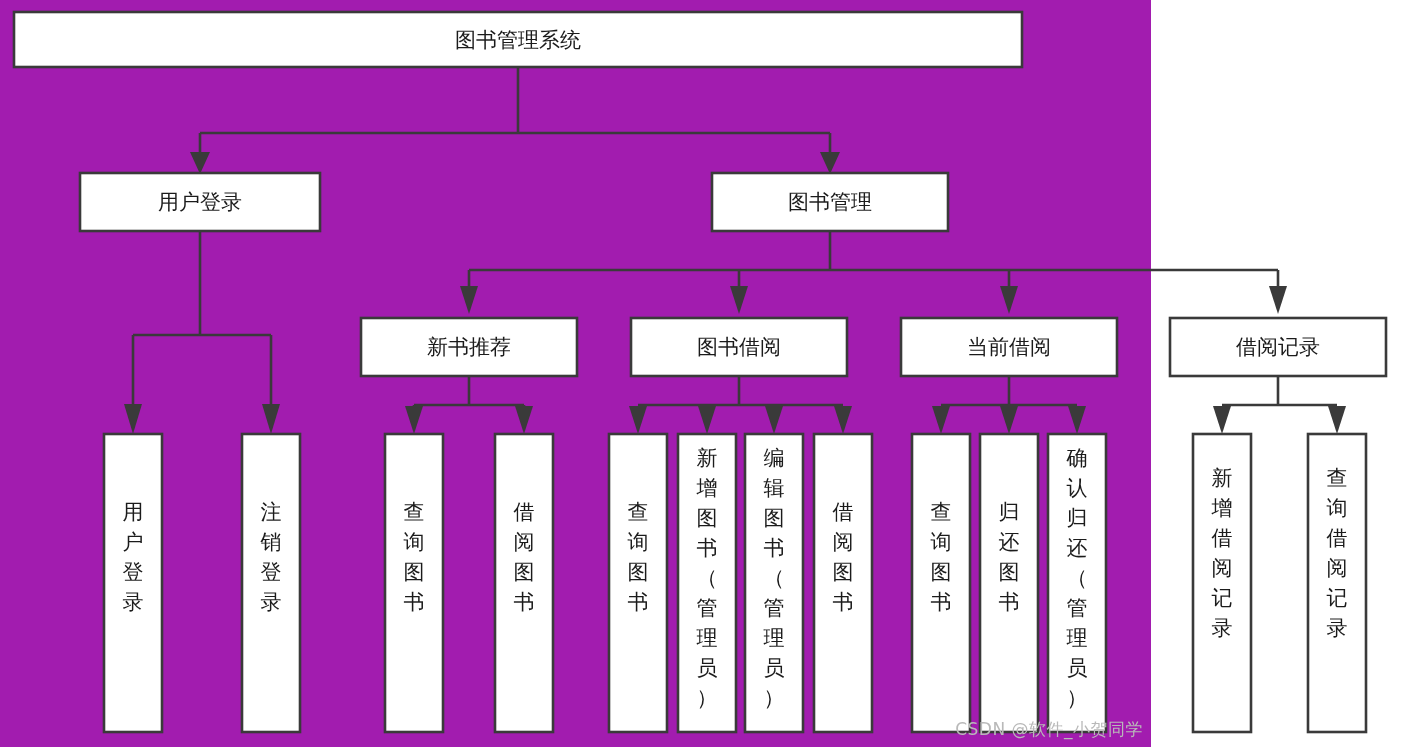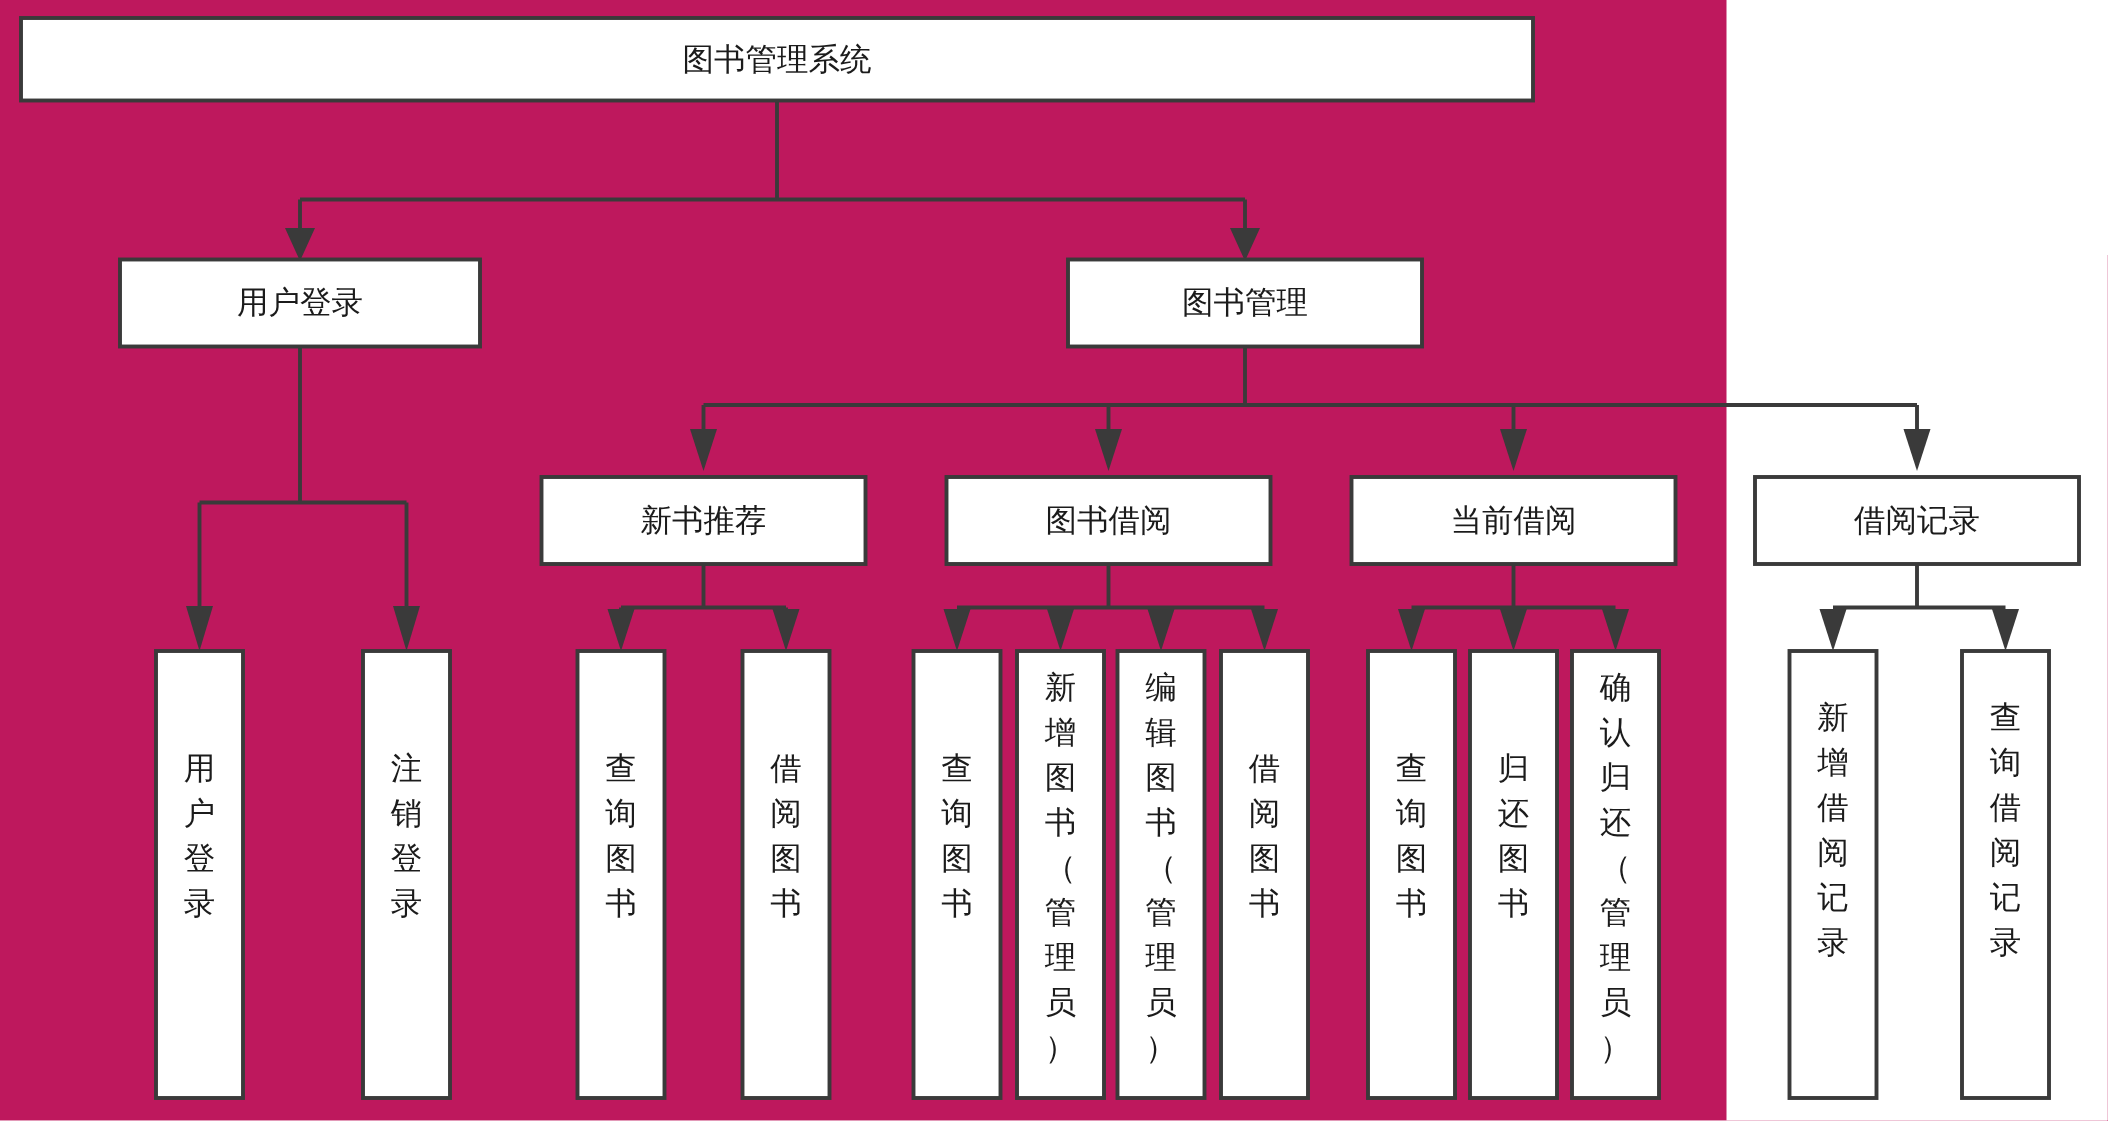--- a/index.html
+++ b/index.html
@@ -10,21 +10,21 @@
   body {
     width: 1405px;
     height: 747px;
     font-family: "DejaVu Sans", "Liberation Sans", sans-serif;
     overflow: hidden;
   }
   #diagram-root {
     position: relative;
     width: 1151px;
     height: 747px;
-    background: #be185d;
+    background: #a21caf;
   }
   svg.diagram-svg {
     position: absolute;
     left: 0;
     top: 0;
     width: 1405px;
     height: 747px;
     display: block;
   }
   .node-box {
@@ -212,13 +212,14 @@
       <rect class="node-box" x="1193" y="434" width="58" height="298"></rect>
       <text class="node-label-v" x="1222" y="485"><tspan x="1222" y="485">新</tspan><tspan x="1222" y="515">增</tspan><tspan x="1222" y="545">借</tspan><tspan x="1222" y="575">阅</tspan><tspan x="1222" y="605">记</tspan><tspan x="1222" y="635">录</tspan></text>
     </g>
     <g>
       <rect class="node-box" x="1308" y="434" width="58" height="298"></rect>
       <text class="node-label-v" x="1337" y="485"><tspan x="1337" y="485">查</tspan><tspan x="1337" y="515">询</tspan><tspan x="1337" y="545">借</tspan><tspan x="1337" y="575">阅</tspan><tspan x="1337" y="605">记</tspan><tspan x="1337" y="635">录</tspan></text>
     </g>
 
   </svg>
 
+  <div class="watermark">CSDN @软件_小贺同学</div>
 </div>
 
 </body></html>

